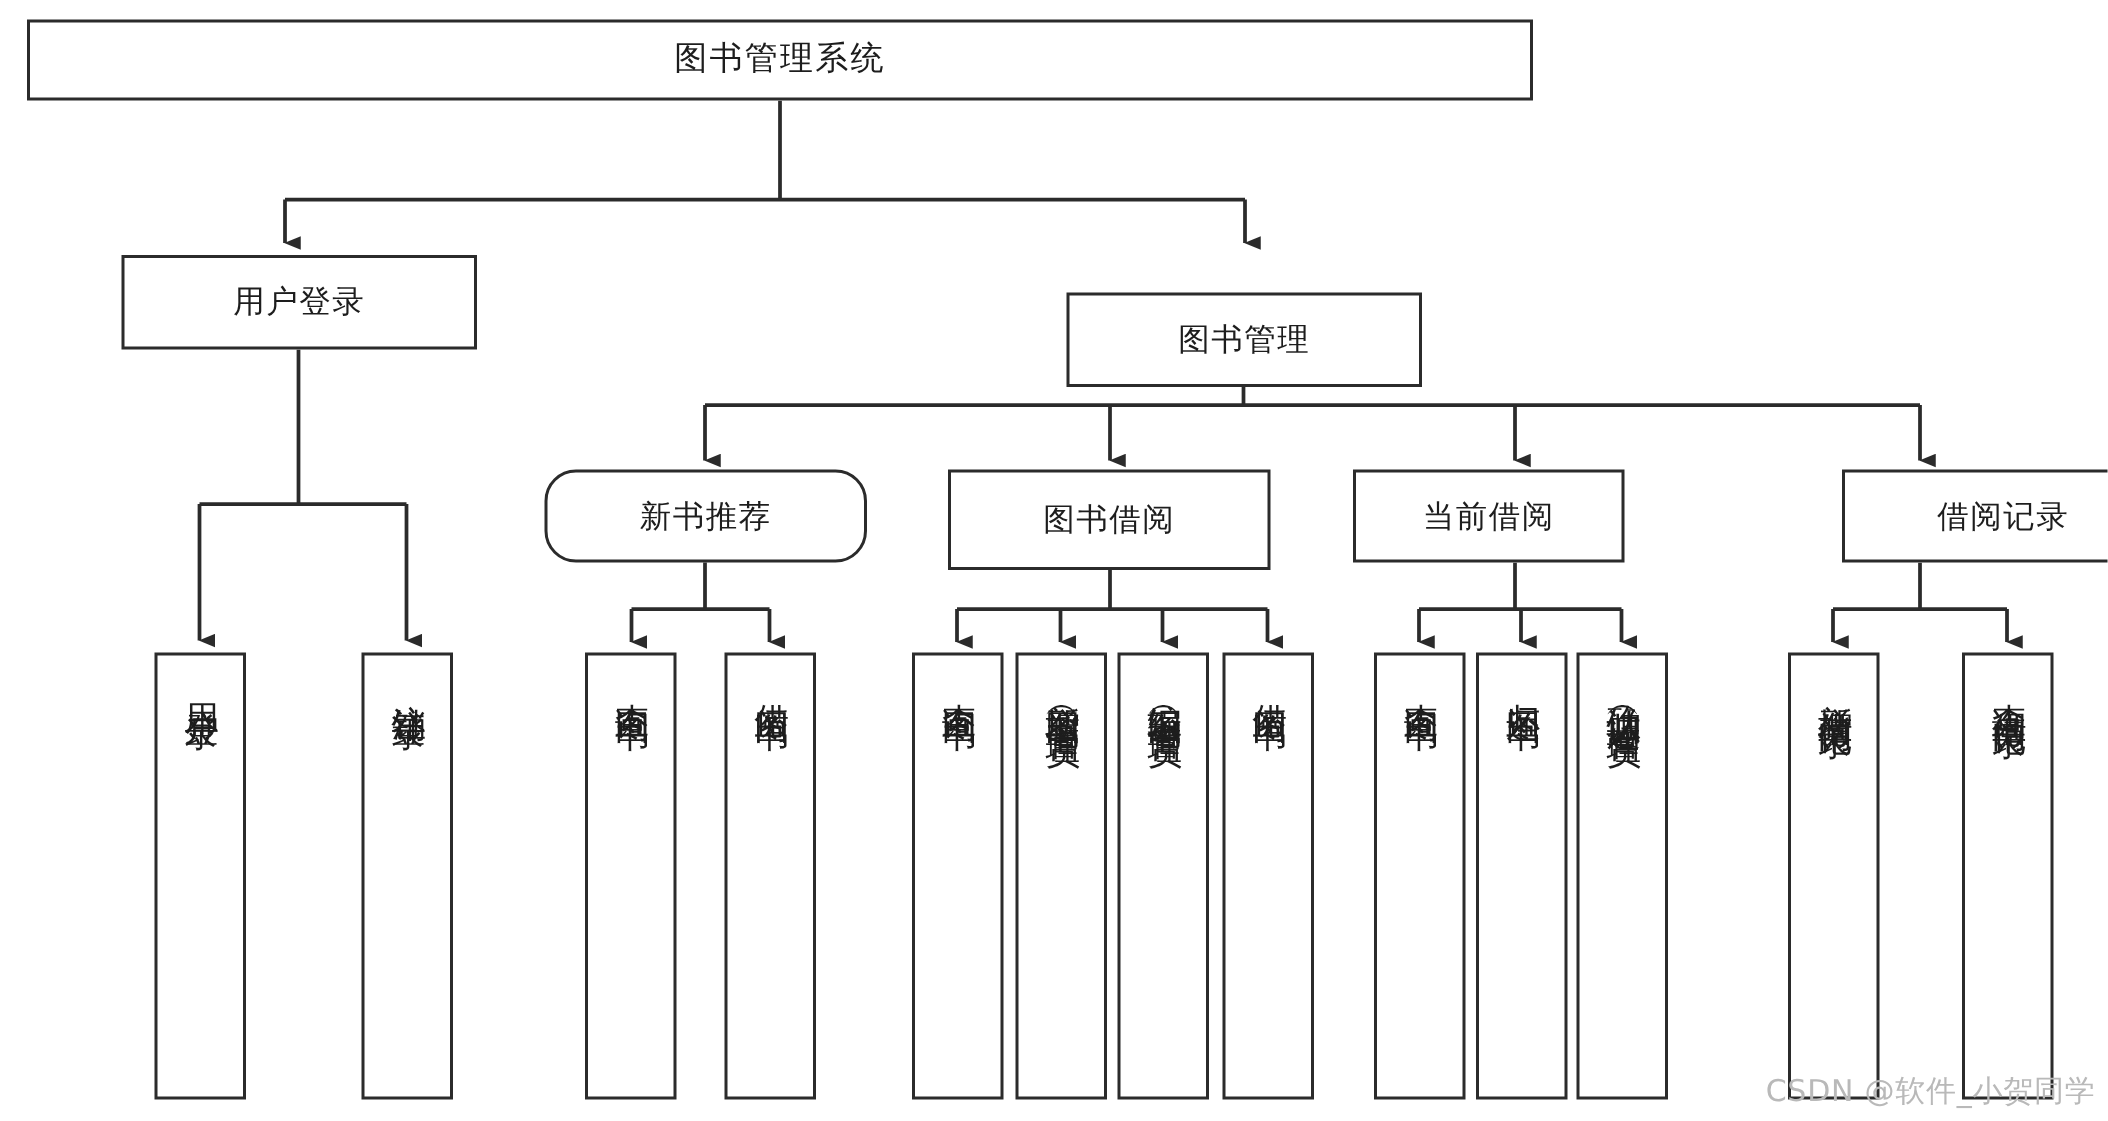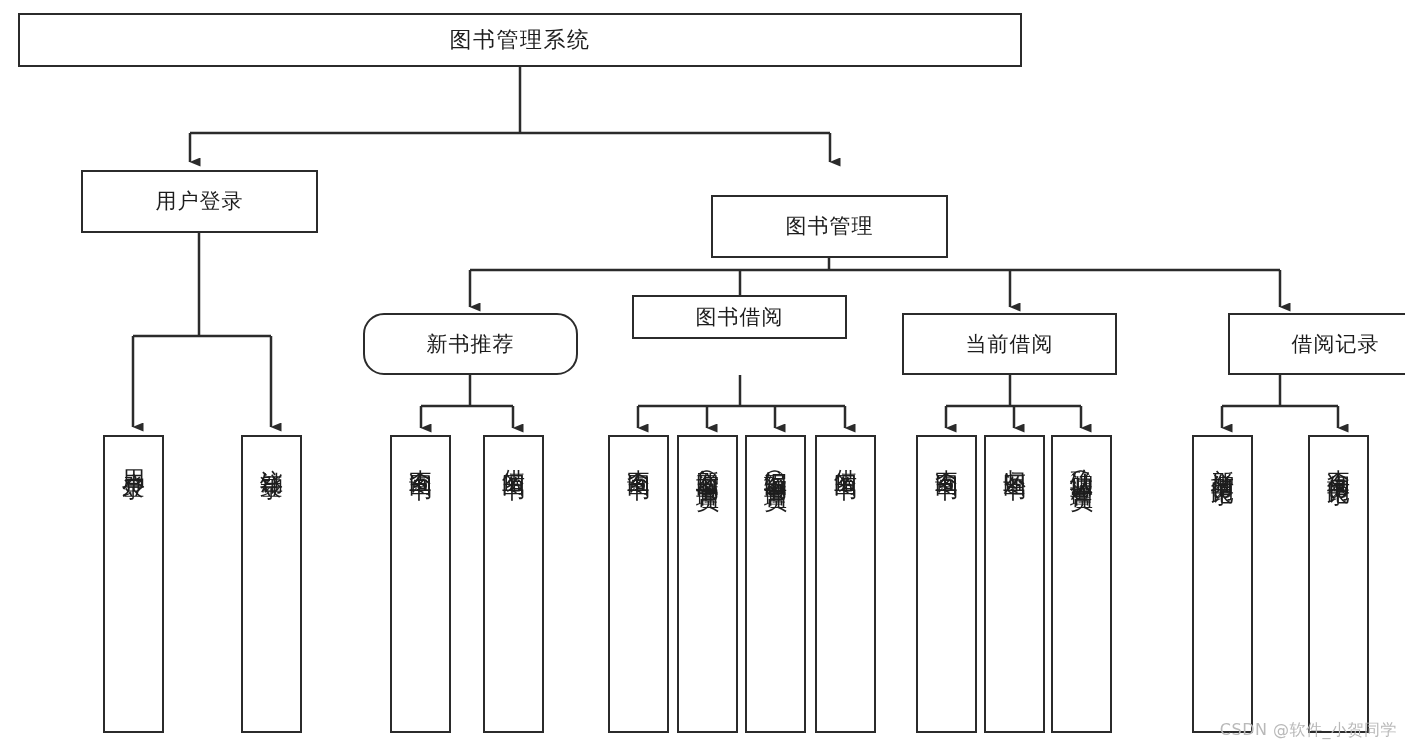--- a/index.html
+++ b/index.html
@@ -63,21 +63,21 @@
     text-orientation: upright;
     font-size: 23px;
     letter-spacing: 3px;
     line-height: 1;
     white-space: nowrap;
   }
   .watermark {
     position: absolute;
     right: 8px;
     bottom: 6px;
-    font-size: 16px;
+    font-size: 20px;
     color: #b9b9b9;
     letter-spacing: 0.5px;
     white-space: nowrap;
     user-select: none;
   }
 </style>
 </head>
 <body>
 
 <div id="canvas">
@@ -139,24 +139,24 @@
   <div class="node horiz" style="left:81px; top:170px; width:237px; height:63px;">
     <span class="label">用户登录</span>
   </div>
   <div class="node horiz" style="left:711px; top:170px; width:237px; height:63px;margin-top:25px;">
     <span class="label">图书管理</span>
   </div>
 
   <div class="node horiz" style="left:363px; top:313px; width:215px; height:62px;border-radius:21px;">
     <span class="label">新书推荐</span>
   </div>
-  <div class="node horiz" style="left:632px; top:295px; width:215px; height:44px;">
+  <div class="node horiz" style="left:632px; top:313px; width:215px; height:67px;">
     <span class="label">图书借阅</span>
   </div>
-  <div class="node horiz" style="left:902px; top:313px; width:215px; height:62px;">
+  <div class="node horiz" style="left:902px; top:313px; width:181px; height:62px;">
     <span class="label">当前借阅</span>
   </div>
   <div class="node horiz" style="left:1228px; top:313px; width:215px; height:62px;">
     <span class="label">借阅记录</span>
   </div>
 
   <div class="node vert" style="left:103px; top:435px; width:61px; height:298px;">
     <span class="label">用户登录</span>
   </div>
   <div class="node vert" style="left:241px; top:435px; width:61px; height:298px;">

